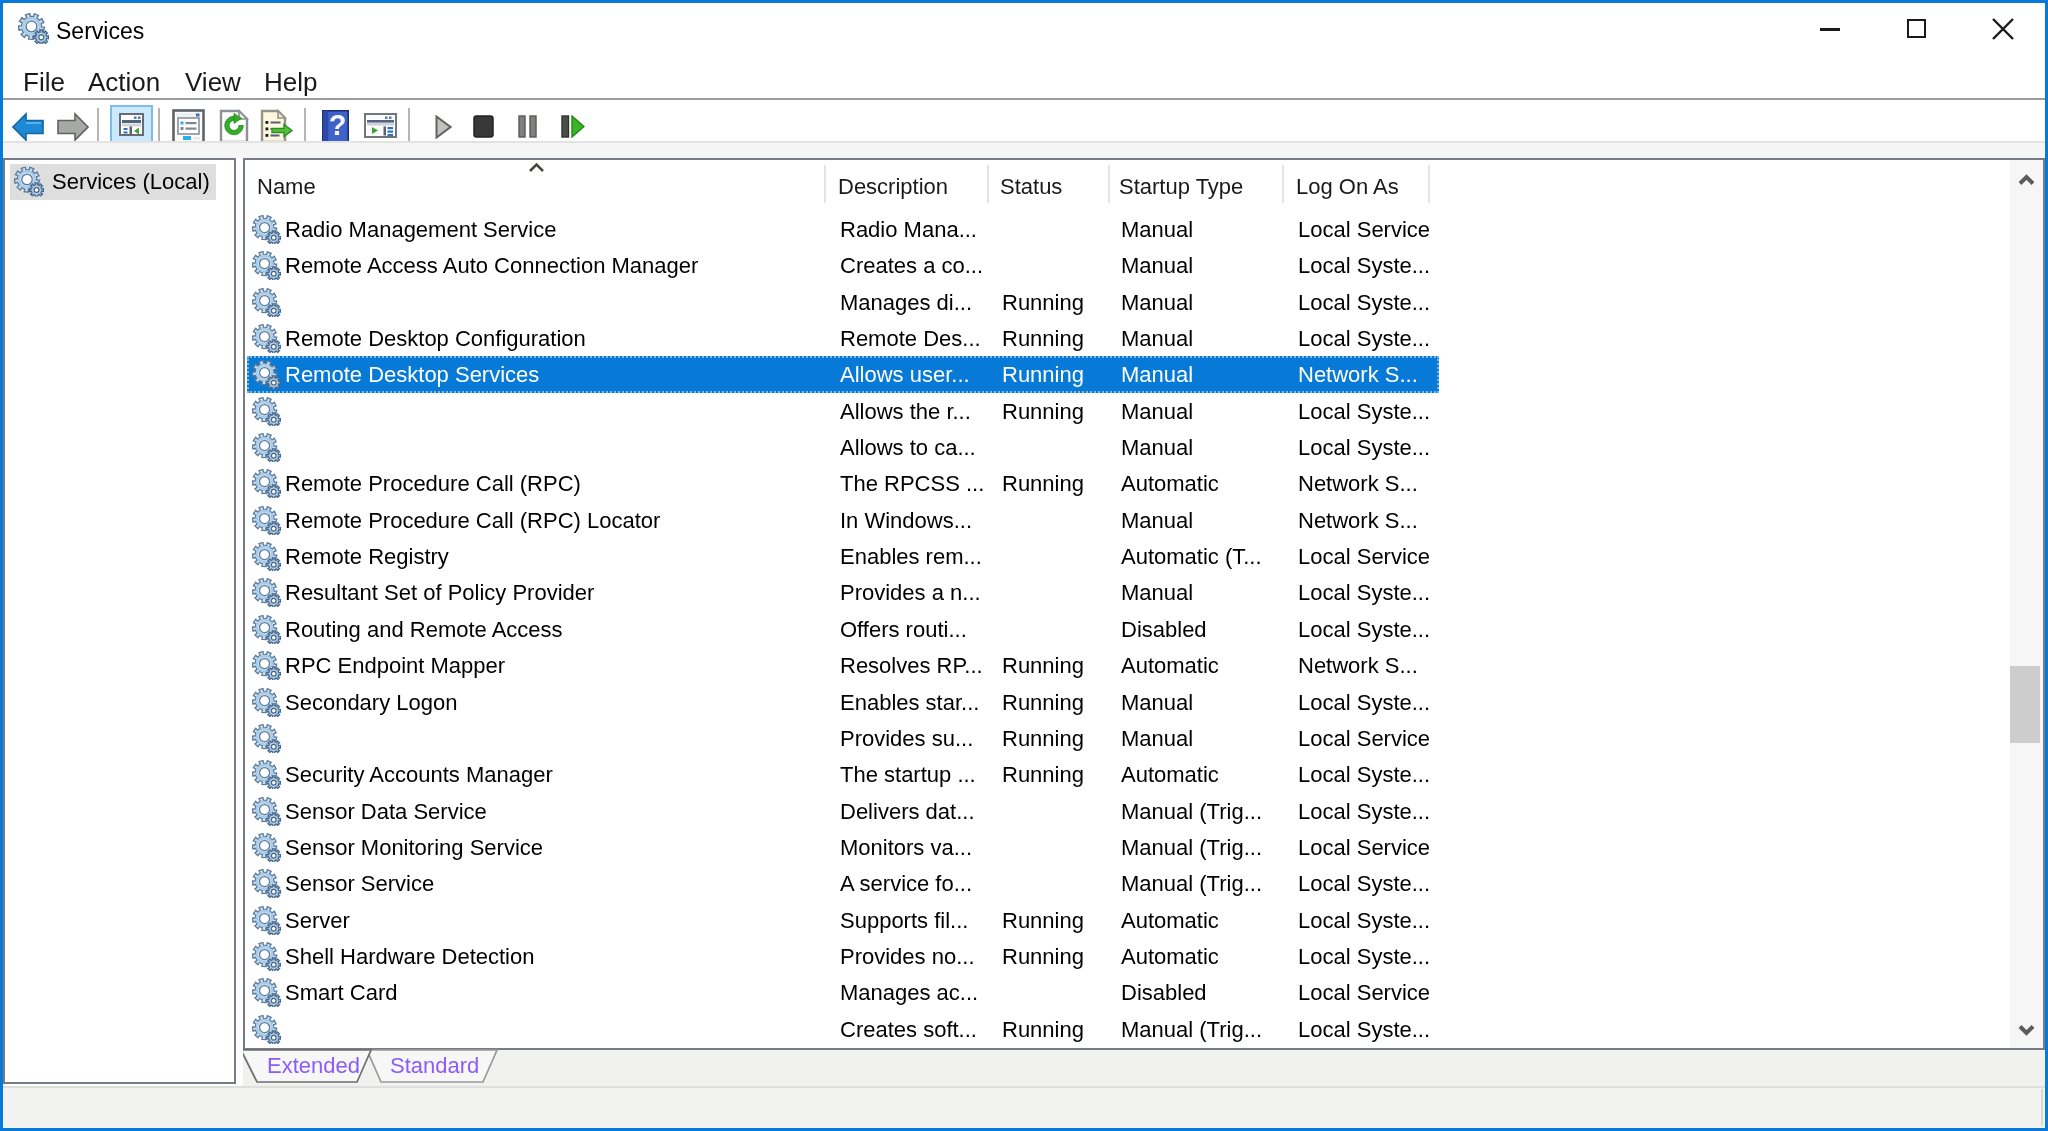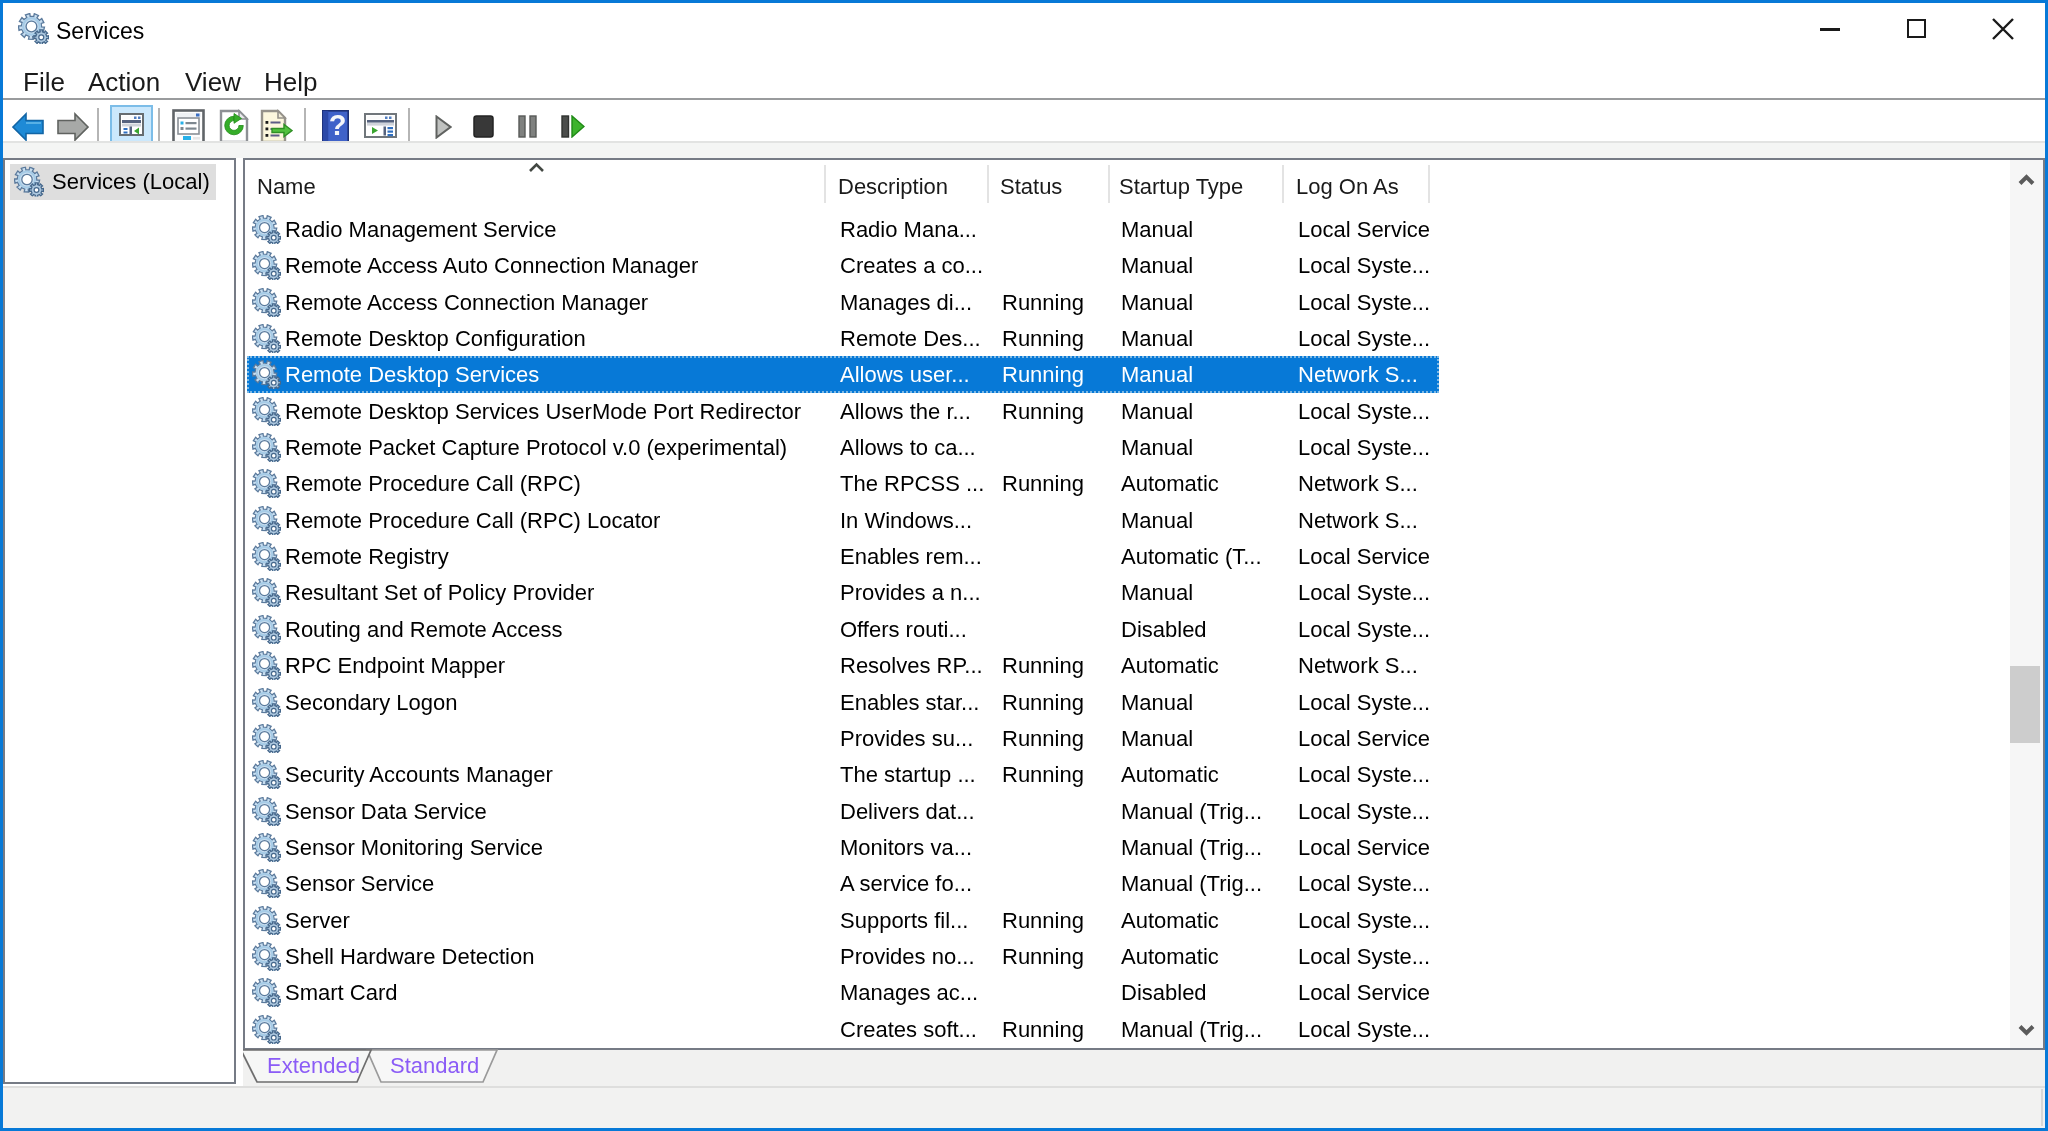--- a/index.html
+++ b/index.html
@@ -219,21 +219,20 @@
 <span class="c-name">Remote Access Auto Connection Manager</span>
         <span class="c-desc">Creates a co...</span>
         <span class="c-stat"></span>
         <span class="c-start">Manual</span>
         <span class="c-logon">Local Syste...</span>
 </div>
 <div class="row" style="top:282px">
 <svg class="ric" viewBox="0 0 30 30">
           <use href="#gear"></use>
         </svg>
-<span class="c-name">Remote Access Connection Manager</span>
         <span class="c-desc">Manages di...</span>
         <span class="c-stat">Running</span>
         <span class="c-start">Manual</span>
         <span class="c-logon">Local Syste...</span>
 </div>
 <div class="row" style="top:318px">
 <svg class="ric" viewBox="0 0 30 30">
           <use href="#gear"></use>
         </svg>
 <span class="c-name">Remote Desktop Configuration</span>
@@ -249,31 +248,29 @@
 <span class="c-name">Remote Desktop Services</span>
         <span class="c-desc">Allows user...</span>
         <span class="c-stat">Running</span>
         <span class="c-start">Manual</span>
         <span class="c-logon">Network S...</span>
 </div>
 <div class="row" style="top:391px">
 <svg class="ric" viewBox="0 0 30 30">
           <use href="#gear"></use>
         </svg>
-<span class="c-name">Remote Desktop Services UserMode Port Redirector</span>
         <span class="c-desc">Allows the r...</span>
         <span class="c-stat">Running</span>
         <span class="c-start">Manual</span>
         <span class="c-logon">Local Syste...</span>
 </div>
 <div class="row" style="top:427px">
 <svg class="ric" viewBox="0 0 30 30">
           <use href="#gear"></use>
         </svg>
-<span class="c-name">Remote Packet Capture Protocol v.0 (experimental)</span>
         <span class="c-desc">Allows to ca...</span>
         <span class="c-stat"></span>
         <span class="c-start">Manual</span>
         <span class="c-logon">Local Syste...</span>
 </div>
 <div class="row" style="top:463px">
 <svg class="ric" viewBox="0 0 30 30">
           <use href="#gear"></use>
         </svg>
 <span class="c-name">Remote Procedure Call (RPC)</span>

